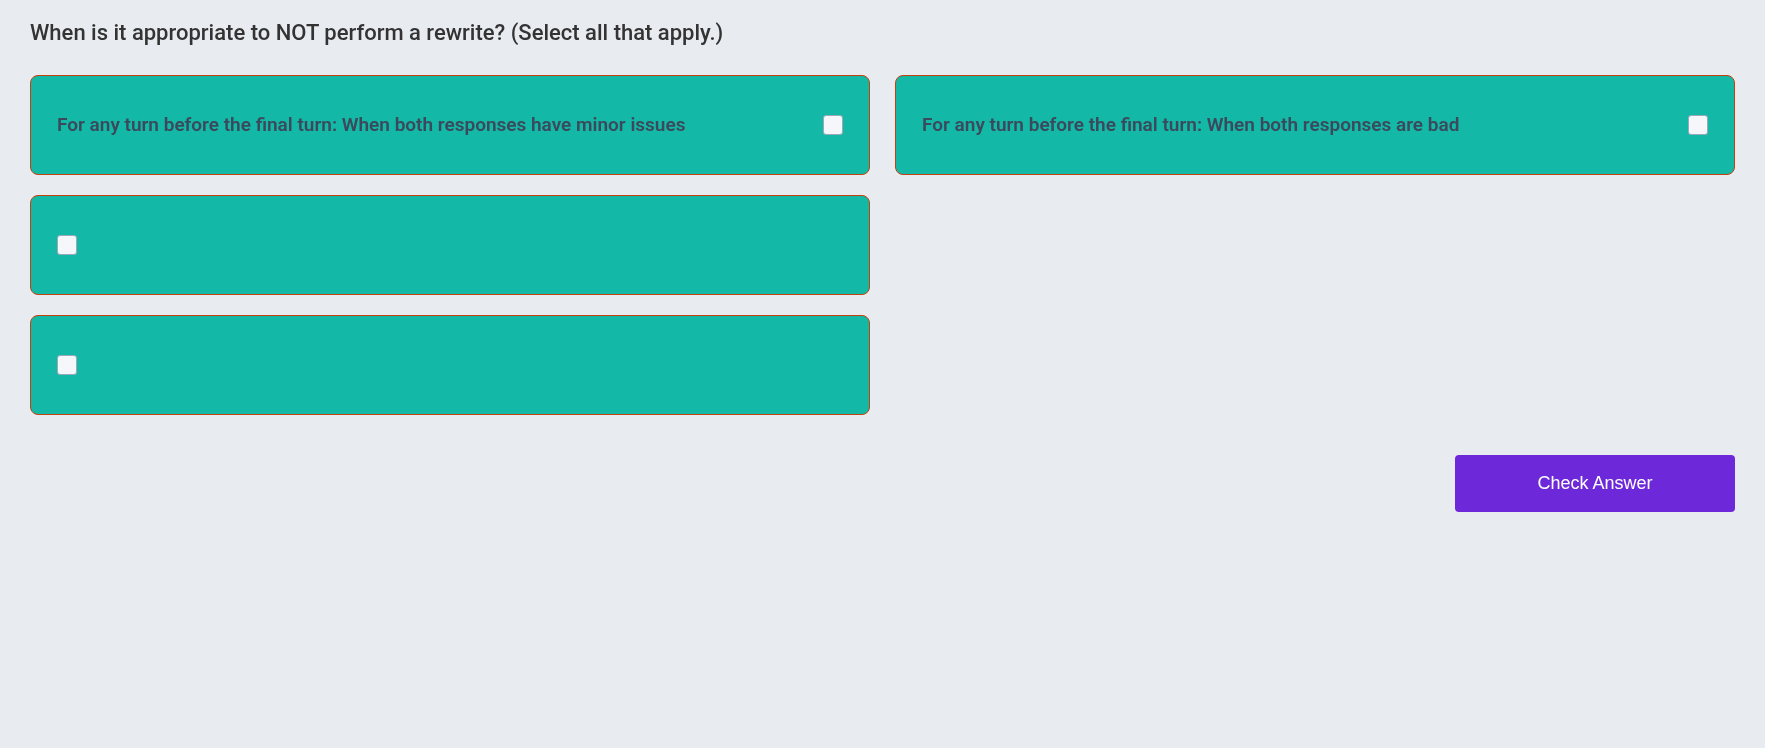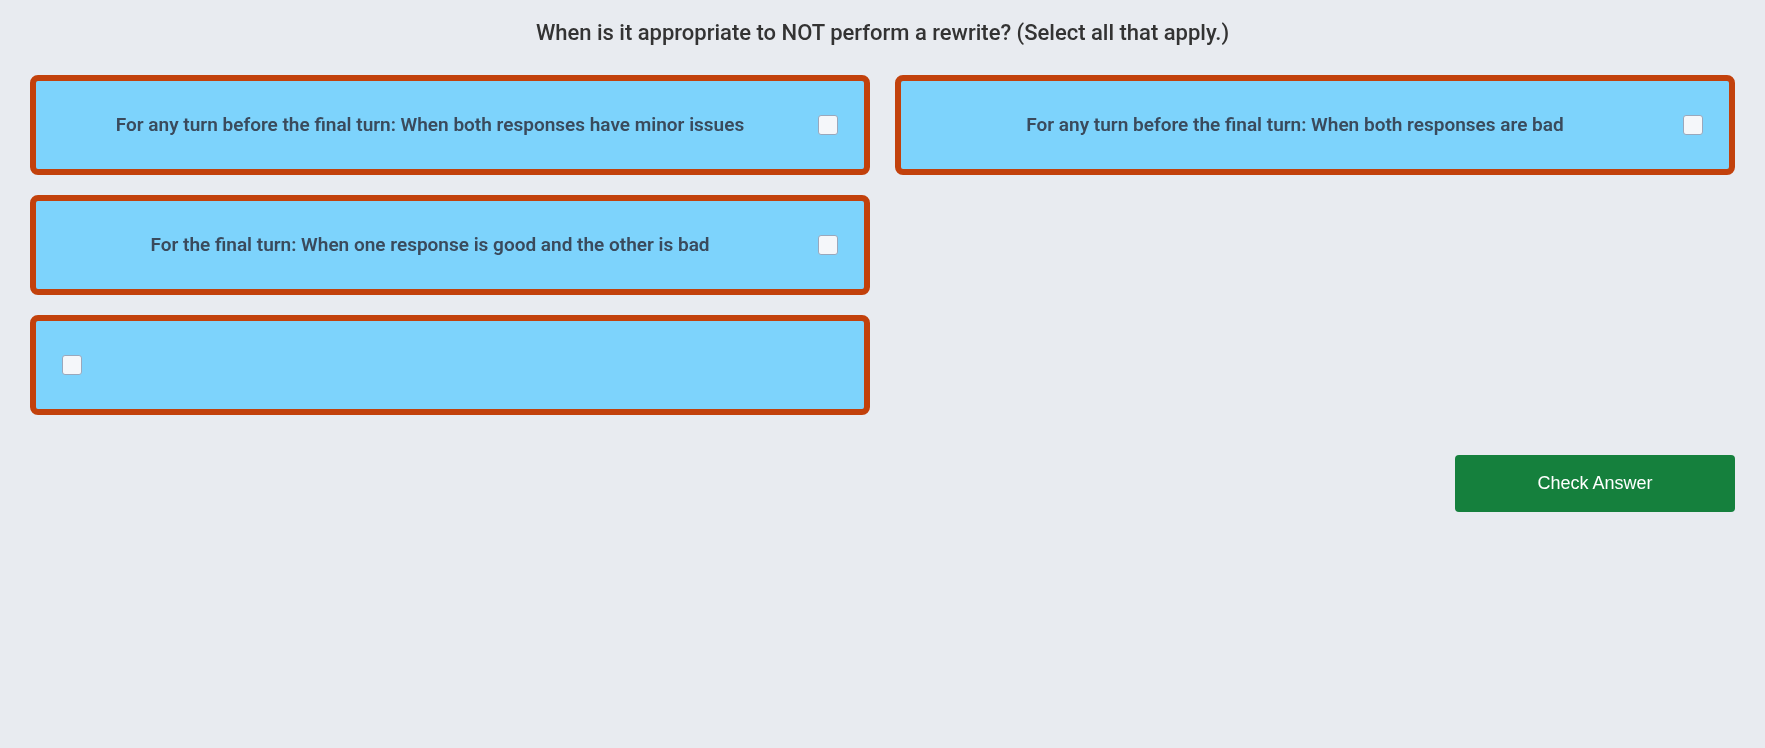--- a/index.html
+++ b/index.html
@@ -1,19 +1,18 @@
 <!DOCTYPE html>
 <html><head>
   <meta charset="utf-8">
   <style>
     * {
       margin: 0;
       padding: 0;
       box-sizing: border-box;
-      text-align: center;
     }
     body {
       font-family: -apple-system, BlinkMacSystemFont, "Segoe UI", Roboto, Helvetica, Arial, sans-serif;
       background: #e8ebf0;
       padding: 20px 30px;
       width: 1765px;
       height: 748px;
       color: #2c3e50;
     }
     .question-text {
@@ -22,24 +21,24 @@
       color: #333;
       margin-bottom: 30px;
     }
     .options-grid {
       display: grid;
       grid-template-columns: 1fr 1fr;
       gap: 20px 25px;
       margin-bottom: 30px;
     }
     .option-card {
-      border: 6px solid #c2410c;
+      border: 1px solid #c2410c;
       border-radius: 8px;
       padding: 28px 26px;
-      background: #7dd3fc;
+      background: #14b8a6;
       display: flex;
       align-items: center;
       justify-content: space-between;
       cursor: pointer;
       min-height: 100px;
     }
     .option-text {
       font-size: 19px;
       font-weight: 600;
       color: #3a4a5c;
@@ -57,21 +56,21 @@
     }
     .option-card.half-width {
       grid-column: 1 / 2;
     }
     .button-row {
       display: flex;
       justify-content: flex-end;
       margin-top: 40px;
     }
     .check-button {
-      background: #15803d;
+      background: #6d28d9;
       color: #fff;
       border: none;
       border-radius: 4px;
       padding: 18px 60px;
       font-size: 18px;
       font-weight: 500;
       cursor: pointer;
       min-width: 280px;
     }
   </style>
@@ -88,21 +87,20 @@
       <div class="checkbox"></div>
     </div>
 
 
     <div class="option-card">
       <div class="option-text">For any turn before the final turn: When both responses are bad</div>
       <div class="checkbox"></div>
     </div>
 
     <div class="option-card">
-      <div class="option-text">For the final turn: When one response is good and the other is bad</div>
       <div class="checkbox"></div>
     </div>
 
     <div class="option-card half-width">
       <div class="checkbox"></div>
     </div>
 
   </div>
 
   <div class="button-row">

